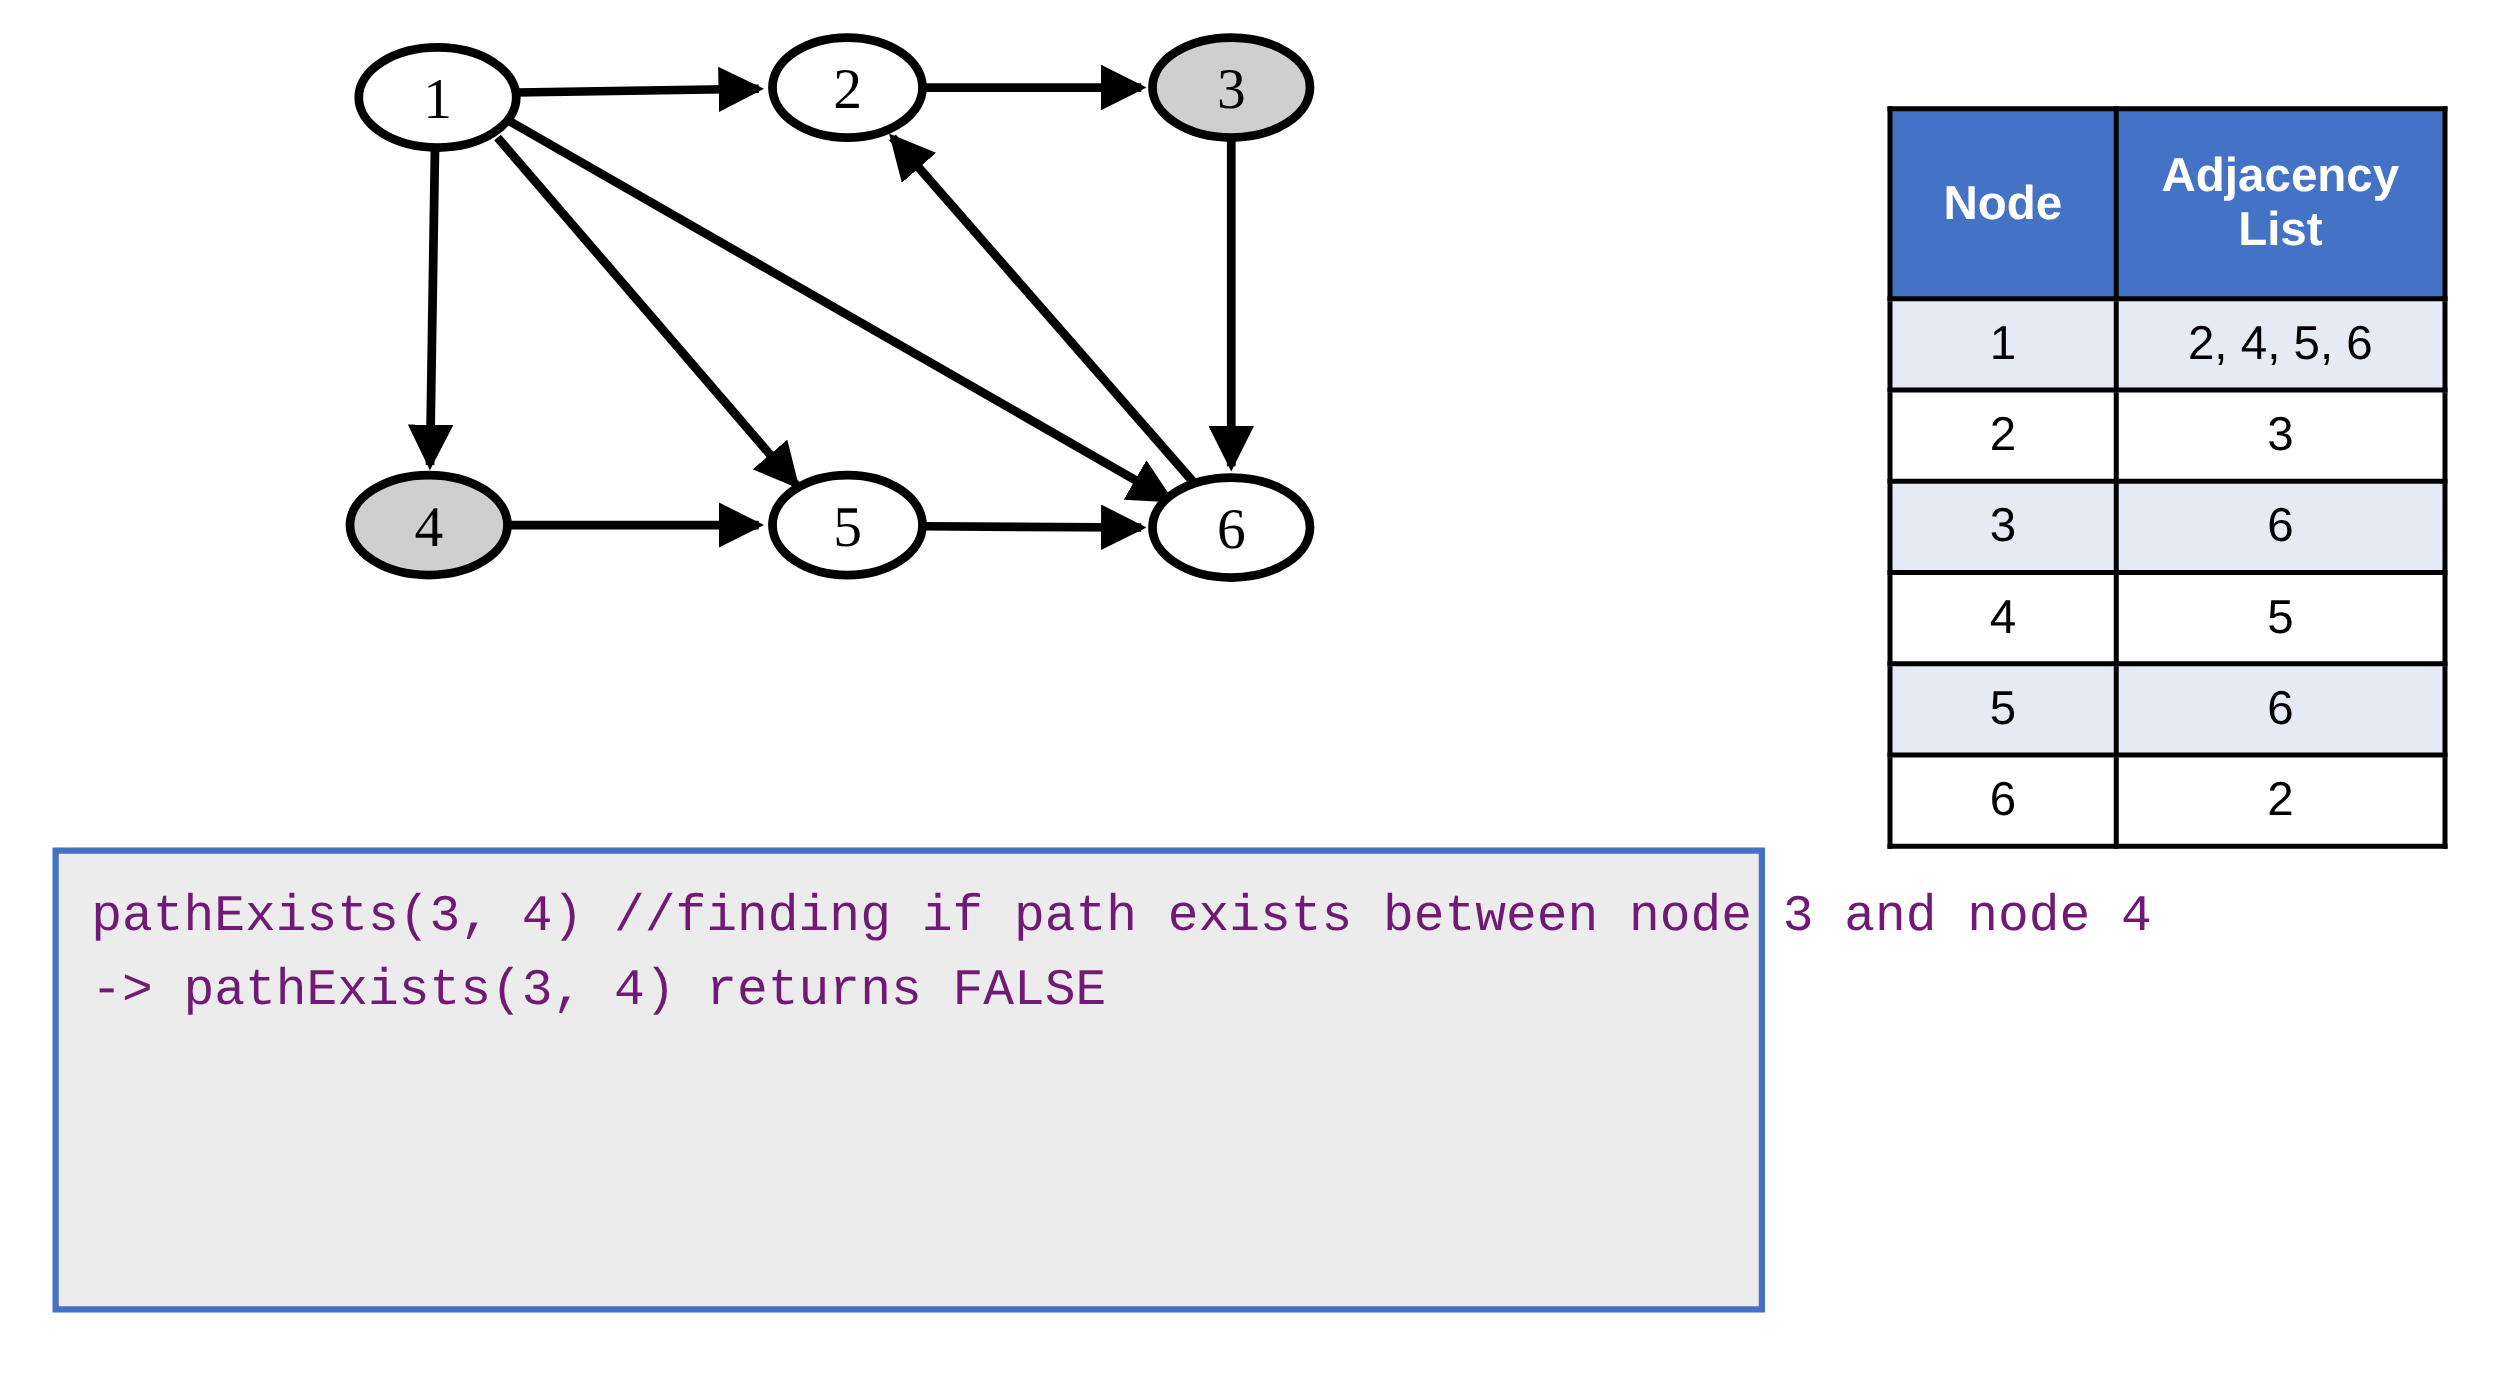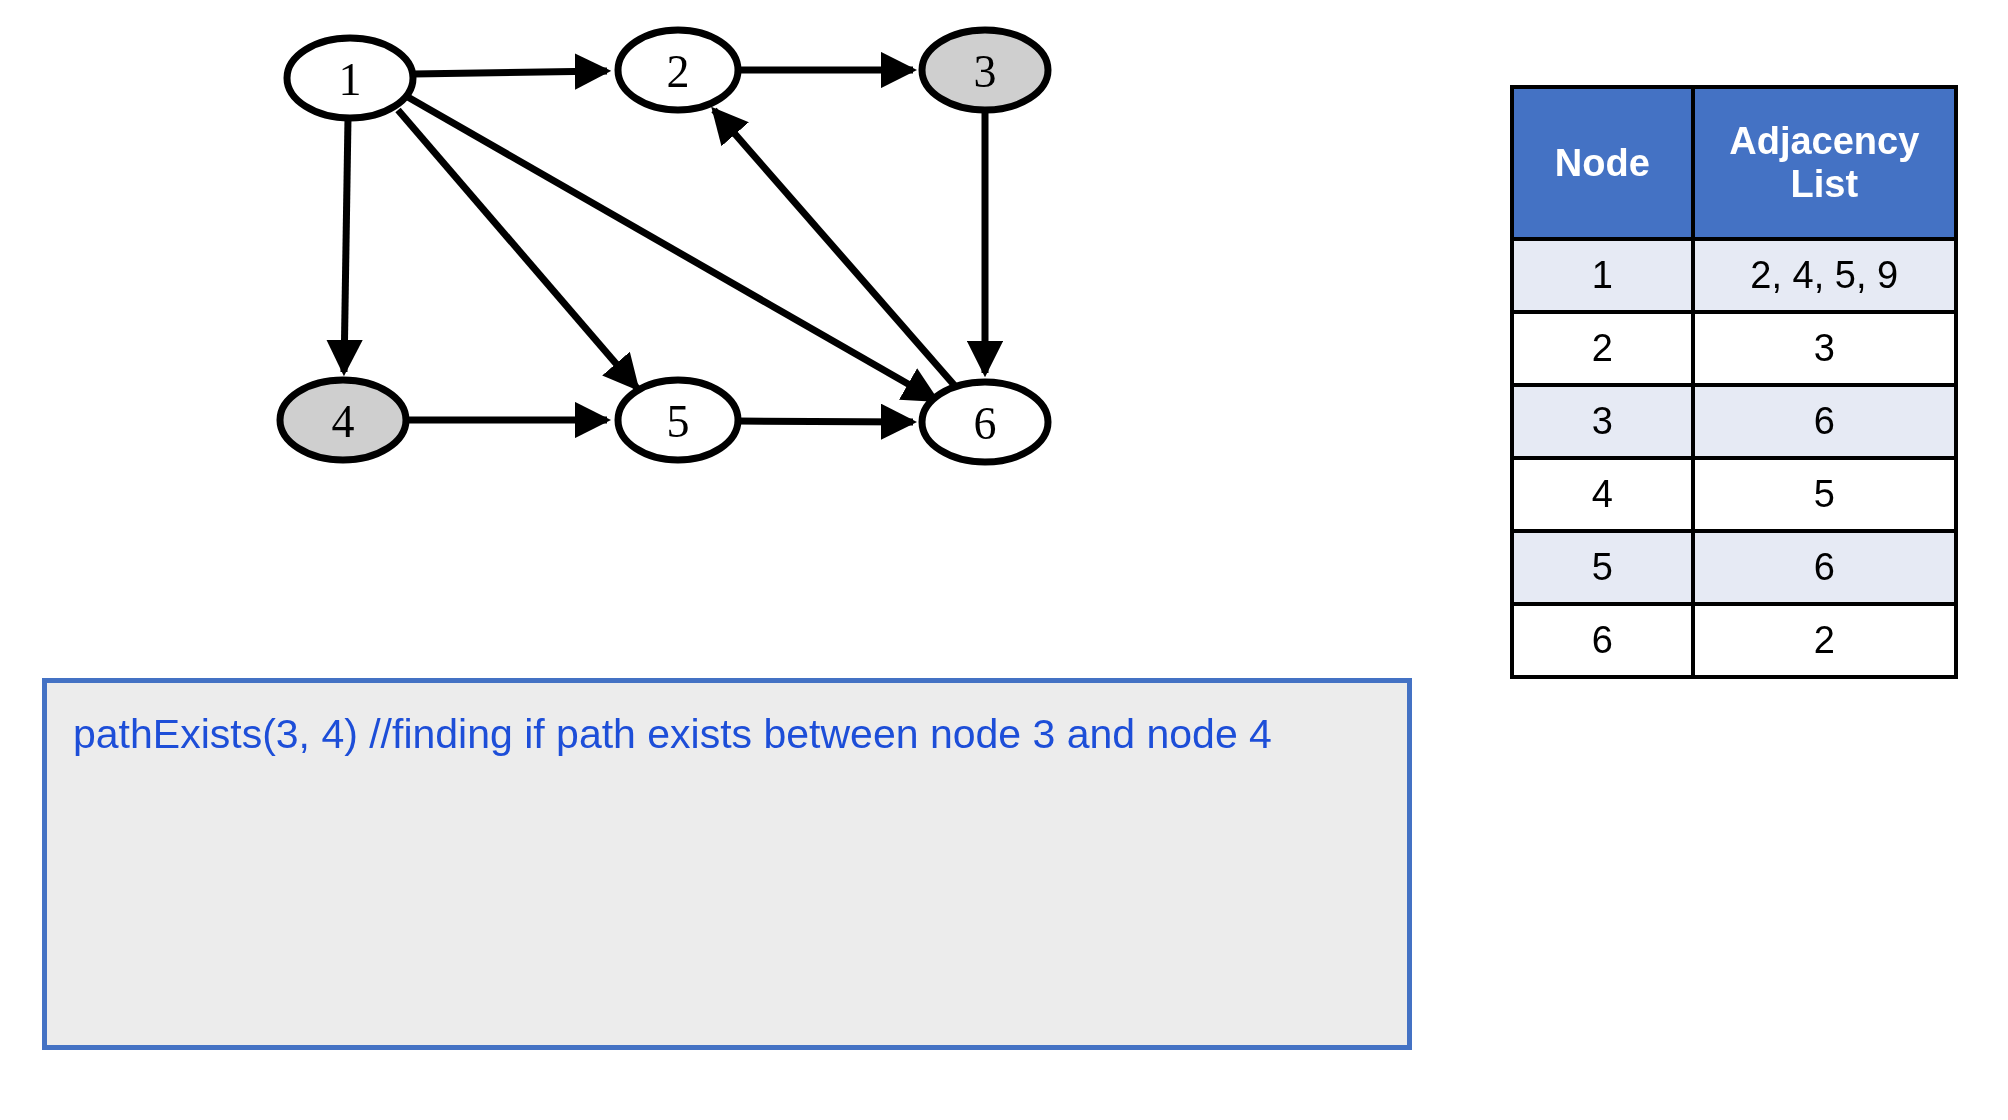--- a/index.html
+++ b/index.html
@@ -94,23 +94,23 @@
     left: 42px;
     top: 678px;
     width: 1370px;
     height: 372px;
     background: #ECECEC;
     border: 5px solid #4472C4;
     box-sizing: border-box;
     padding: 22px 26px;
   }
   .trace-line {
-    font-family: Liberation Sans, sans-serif;
+    font-family: Liberation Mono, monospace;
     font-size: 41px;
-    color: #1d4ed8;
+    color: #701a75;
     line-height: 1.44;
     white-space: pre;
   }
   .trace-line.blank {
     height: 25px;
     line-height: 25px;
   }
 </style>
 </head>
 <body>
@@ -177,21 +177,21 @@
   <table class="adj">
     <thead>
       <tr>
         <th class="col-node">Node</th>
         <th class="col-list">Adjacency List</th>
       </tr>
     </thead>
     <tbody>
       <tr class="row-alt">
         <td>1</td>
-        <td>2, 4, 5, 9</td>
+        <td>2, 4, 5, 6</td>
       </tr>
       <tr class="row-plain">
         <td>2</td>
         <td>3</td>
       </tr>
       <tr class="row-alt">
         <td>3</td>
         <td>6</td>
       </tr>
       <tr class="row-plain">
@@ -205,14 +205,15 @@
       <tr class="row-plain">
         <td>6</td>
         <td>2</td>
       </tr>
     </tbody>
   </table>
 </div>
 
 <div id="trace-box">
   <div class="trace-line">pathExists(3, 4) //finding if path exists between node 3 and node 4</div>
+  <div class="trace-line">-&gt; pathExists(3, 4) returns FALSE</div>
   <div class="trace-line blank"></div>
 </div>
 
 </body></html>

